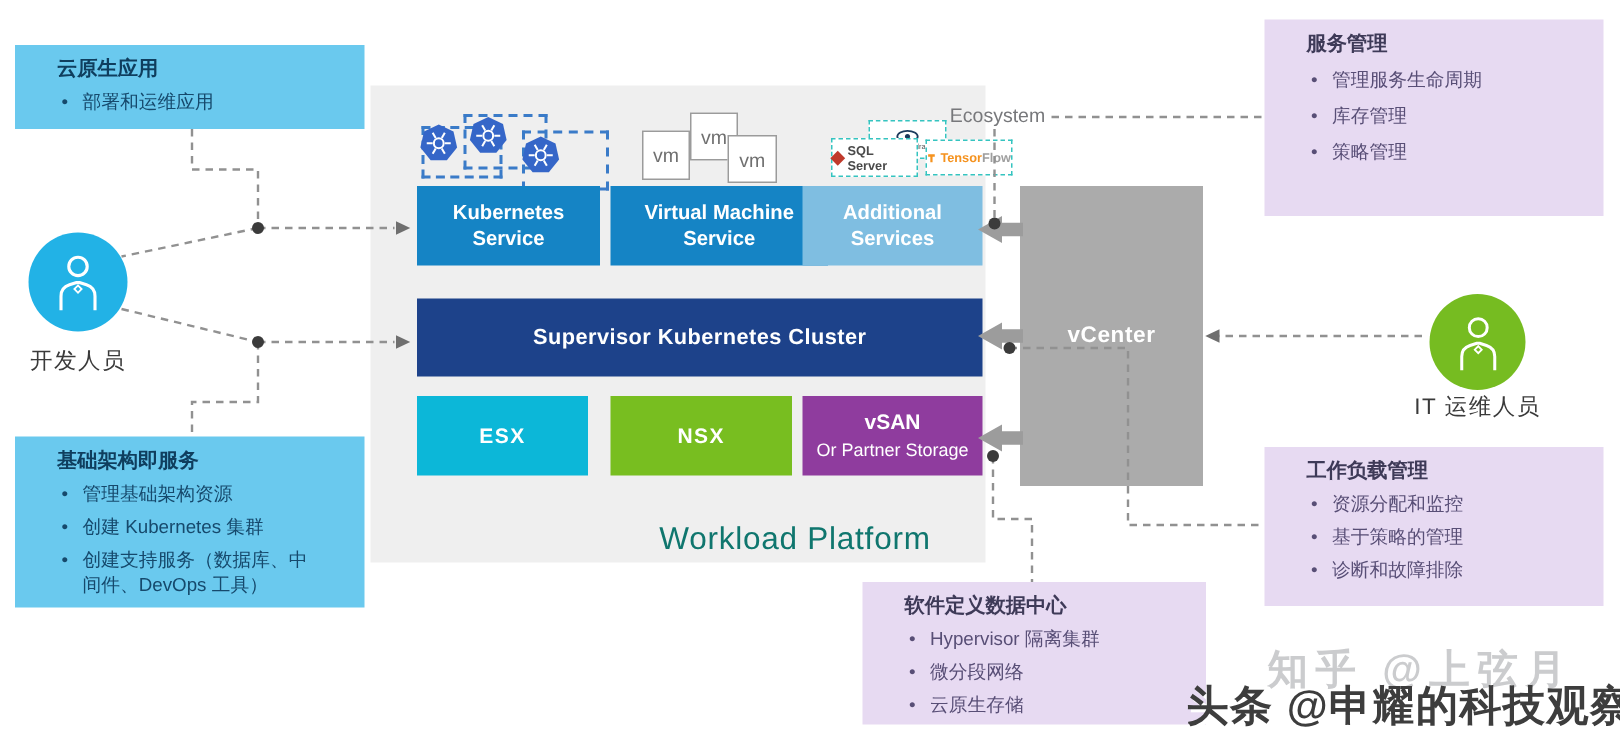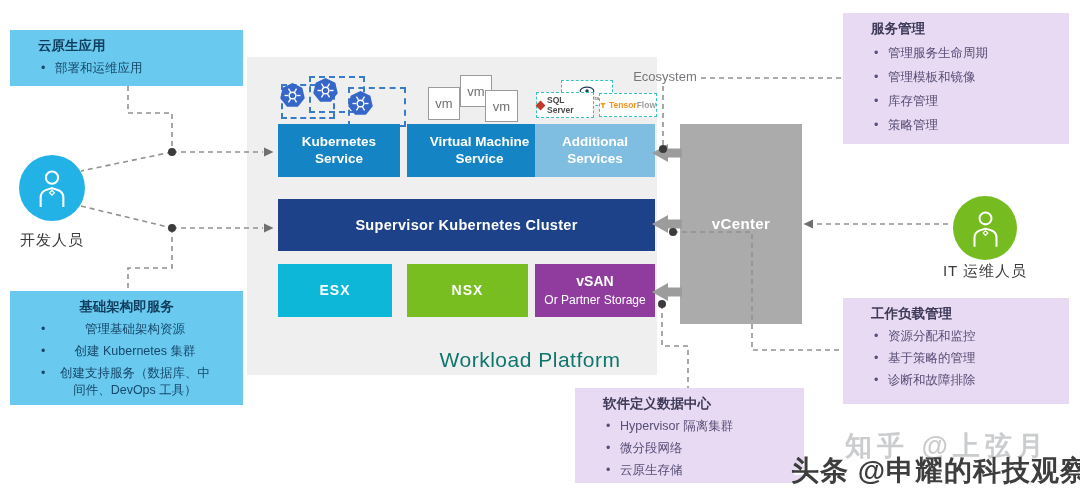--- a/index.html
+++ b/index.html
@@ -9,21 +9,21 @@
   .callout{position:absolute;box-sizing:border-box;padding:7px 28px 6px;}
   .callout .c-title{font-weight:bold;font-size:13.5px;margin-bottom:3px;}
   .callout ul{margin:0;padding:0;list-style:none;}
   .callout li{position:relative;padding-left:17px;font-size:12.5px;line-height:17px;margin-top:5px;}
   .callout li::before{content:"•";position:absolute;left:3px;top:0;}
   .blue{background:#6AC9EE;color:#16496C;}
   .blue .c-title{color:#0F3E5E;}
   .purple{background:#E7DAF2;color:#584E76;}
   .purple .c-title{color:#3E3A58;}
   #cb-cloud{left:10px;top:30px;width:233px;height:56px;}
-  #cb-iaas{left:10px;top:291px;width:233px;min-height:101px;text-align:center;}
+  #cb-iaas{left:10px;top:291px;width:233px;min-height:101px;}
   #cb-svc{left:843px;top:13px;width:226px;height:131px;}
   #cb-svc li{margin-top:7px;}
   #cb-wl{left:843px;top:298px;width:226px;height:106px;}
   #cb-sddc{left:575px;top:388px;width:229px;height:95px;}
   
   .avatar{position:absolute;border-radius:50%;display:flex;align-items:center;justify-content:center;}
   #dev-avatar{left:19px;top:155px;width:66px;height:66px;background:#22B2E6;}
   #ops-avatar{left:953px;top:196px;width:64px;height:64px;background:#76BC21;}
   .actor-label{position:absolute;font-size:15px;color:#3A3A3A;text-align:center;letter-spacing:1px;}
   #dev-label{left:12px;top:231px;width:80px;}
@@ -55,21 +55,21 @@
   #ki2{left:312px;top:77px;}
   #ki3{left:347px;top:90px;}
   
   .vmsq{position:absolute;background:#fff;border:1.5px solid #9B9B9B;display:flex;align-items:center;
         justify-content:center;font-size:13px;color:#707070;box-sizing:border-box;}
   #vm1{left:428px;top:87px;width:32px;height:33px;}
   #vm2{left:460px;top:75px;width:32px;height:32px;}
   #vm3{left:485px;top:90px;width:33px;height:32px;}
   
   .logo-box{position:absolute;background:#fff;border:1.5px dashed #35C4C0;box-sizing:border-box;
-            display:flex;align-items:center;justify-content:center;gap:3px;}
+            display:flex;align-items:center;justify-content:center;gap:3px;margin-left:18px;}
   #logo-cas{left:561px;top:80px;width:52px;height:26px;flex-direction:column;gap:0;padding-top:1px;}
   .cas-t{font-size:5px;color:#555;line-height:5px;}
   #logo-sql{left:536px;top:92px;width:58px;height:26px;}
   .sql-diamond{width:7px;height:7px;background:#C0392B;transform:rotate(45deg);display:inline-block;}
   .sql-t{font-size:8.5px;font-weight:bold;color:#4A4A4A;}
   #logo-tf{left:599px;top:93px;width:58px;height:24px;}
   .tf-t{font-size:8.5px;font-weight:bold;}
   .tf-a{color:#F5921E;} .tf-b{color:#9E9E9E;}
   
   .overlay{position:absolute;left:0;top:0;z-index:50;pointer-events:none;}
@@ -193,21 +193,20 @@
     <ul>
       <li>管理基础架构资源</li>
       <li>创建 Kubernetes 集群</li>
       <li>创建支持服务（数据库、中间件、DevOps 工具）</li>
     </ul>
   </div>
   <div class="callout purple" id="cb-svc">
     <div class="c-title">服务管理</div>
     <ul>
       <li>管理服务生命周期</li>
-      <li>管理模板和镜像</li>
       <li>库存管理</li>
       <li>策略管理</li>
     </ul>
   </div>
   <div class="callout purple" id="cb-wl">
     <div class="c-title">工作负载管理</div>
     <ul>
       <li>资源分配和监控</li>
       <li>基于策略的管理</li>
       <li>诊断和故障排除</li>

